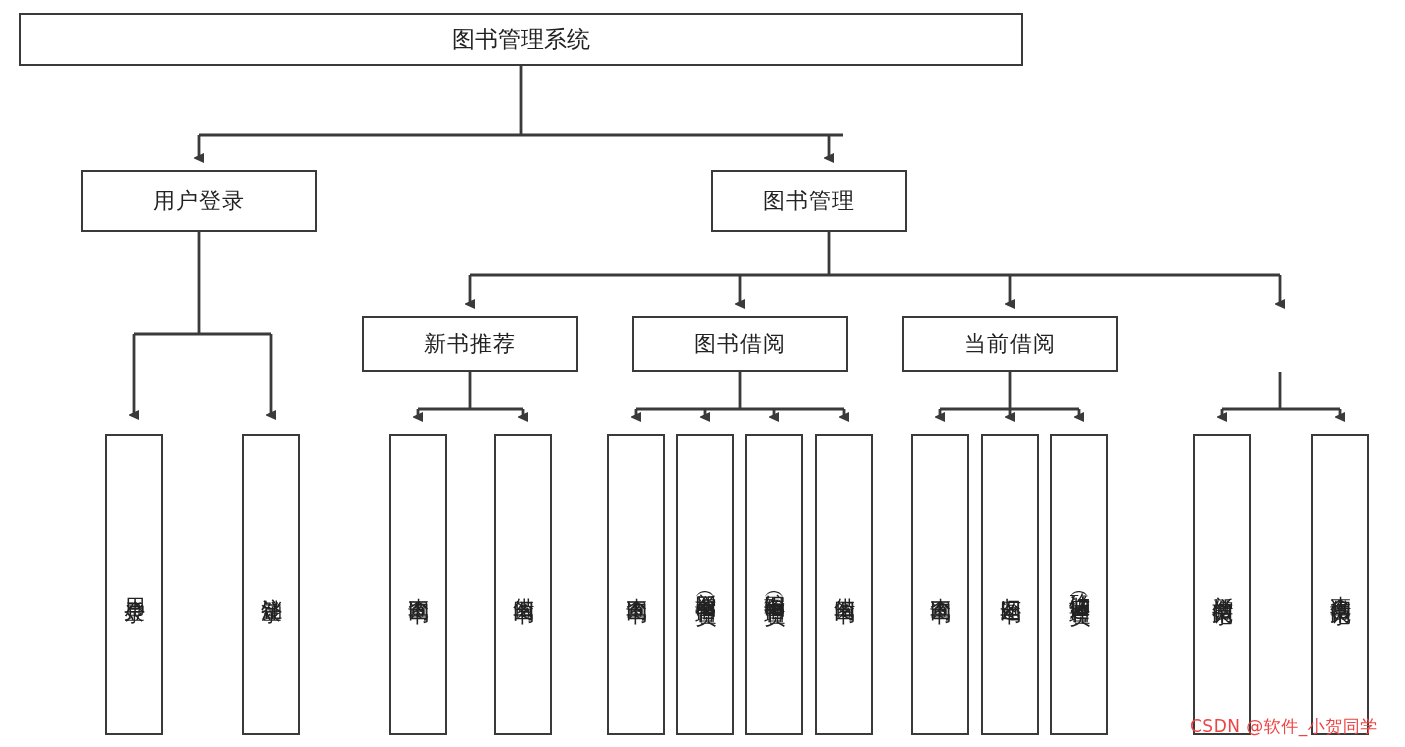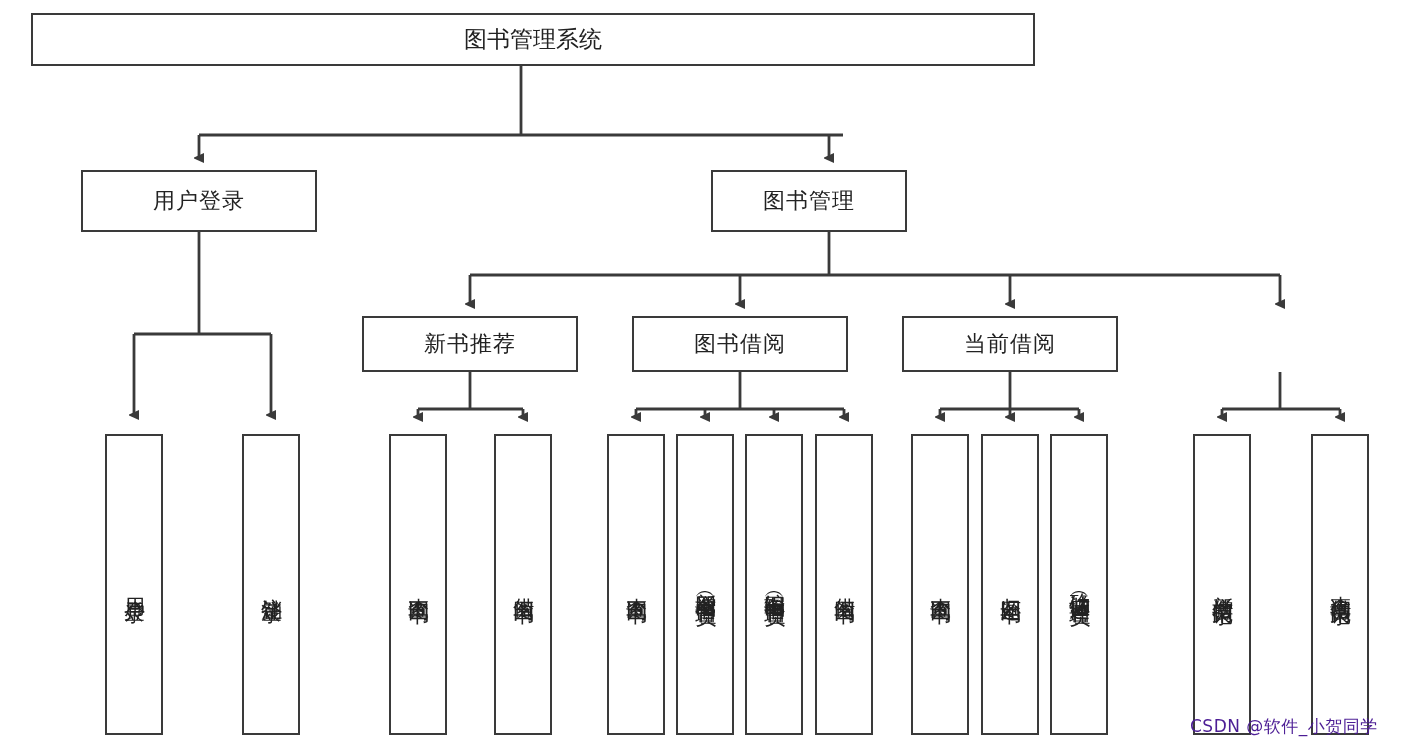--- a/index.html
+++ b/index.html
@@ -53,21 +53,21 @@
     writing-mode: vertical-rl;
     text-orientation: upright;
     line-height: 1.12;
     letter-spacing: 2px;
     white-space: nowrap;
     margin: 0 auto;
   }
   .watermark {
     position: absolute;
     font-size: 17px;
-    color: #4c1d95;
+    color: #ef4444;
     letter-spacing: 0.5px;
     white-space: nowrap;
     pointer-events: none;
   }
 </style>
 </head>
 <body>
 
 <div id="canvas">
 
@@ -114,21 +114,21 @@
       <path d="M1010,409 L1010,417" marker-end="url(#arrow)"></path>
       <path d="M1079,409 L1079,417" marker-end="url(#arrow)"></path>
 
       <path d="M1280,372 L1280,409"></path>
       <path d="M1222,409 L1340,409"></path>
       <path d="M1222,409 L1222,417" marker-end="url(#arrow)"></path>
       <path d="M1340,409 L1340,417" marker-end="url(#arrow)"></path>
     </g>
   </svg>
 
-  <div class="node root" style="left:19px; top:13px; width:1004px; height:53px;margin-left:12px;">
+  <div class="node root" style="left:19px; top:13px; width:1004px; height:53px;">
     <span>图书管理系统</span>
   </div>
 
   <div class="node h" style="left:81px; top:170px; width:236px; height:62px;">
     <span>用户登录</span>
   </div>
   <div class="node h" style="left:711px; top:170px; width:196px; height:62px;">
     <span>图书管理</span>
   </div>
 

